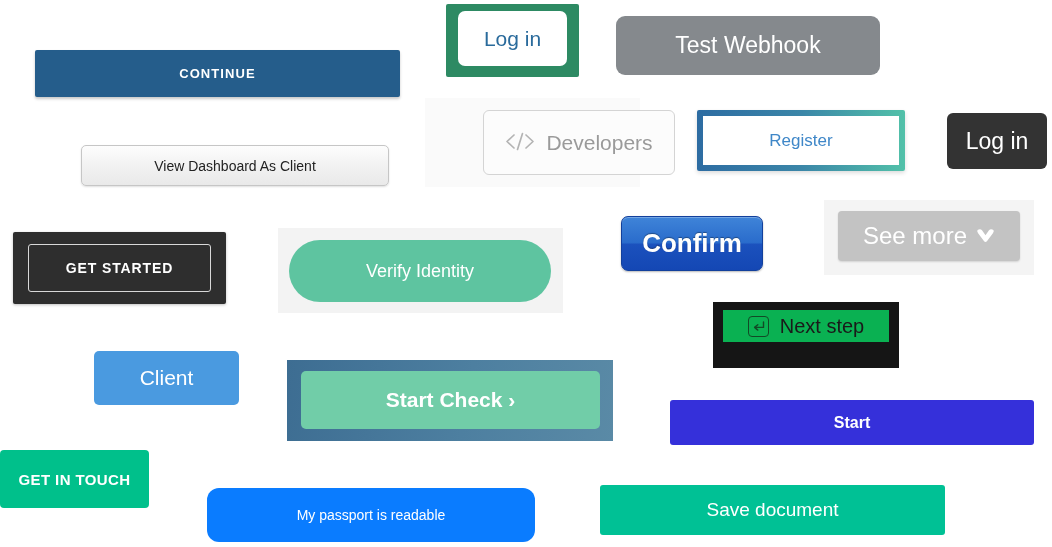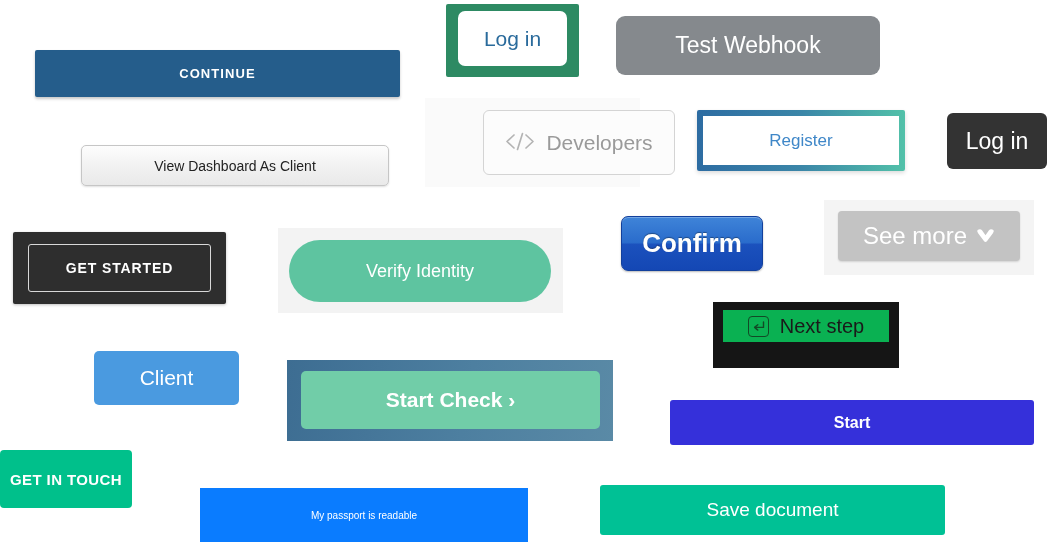--- a/index.html
+++ b/index.html
@@ -84,21 +84,21 @@
   #submit-button {
     left: 94px; top: 351px; width: 145px; height: 54px;
     background: #4a9ae0;
     border-radius: 5px;
     color: #ffffff;
     font-size: 21px;
   }
 
   
   #get-in-touch-button {
-    left: 0px; top: 450px; width: 132px; height: 58px;
+    left: 0px; top: 450px; width: 149px; height: 58px;
     background: #00c08b;
     border-radius: 4px;
     color: #ffffff;
     font-size: 15px;
     font-weight: bold;
     letter-spacing: 0.4px;
   }
 
   
   #verify-identity-panel {
@@ -122,25 +122,25 @@
     left: 301px; top: 371px; width: 299px; height: 58px;
     background: #71cda8;
     border-radius: 5px;
     color: #ffffff;
     font-size: 21px;
     font-weight: bold;
   }
 
   
   #passport-readable-button {
-    left: 200px; top: 488px; width: 328px; height: 54px;
+    left: 207px; top: 488px; width: 328px; height: 54px;
     background: #0a7cff;
-    border-radius: 0;
-    color: #ffffff;
-    font-size: 10px;
+    border-radius: 12px;
+    color: #ffffff;
+    font-size: 14px;
   }
 
   
   #login-framed-wrapper {
     left: 446px; top: 4px; width: 133px; height: 73px;
     background: #2d8a63;
     border-radius: 2px;
   }
   #login-framed-button {
     left: 458px; top: 11px; width: 109px; height: 55px;

